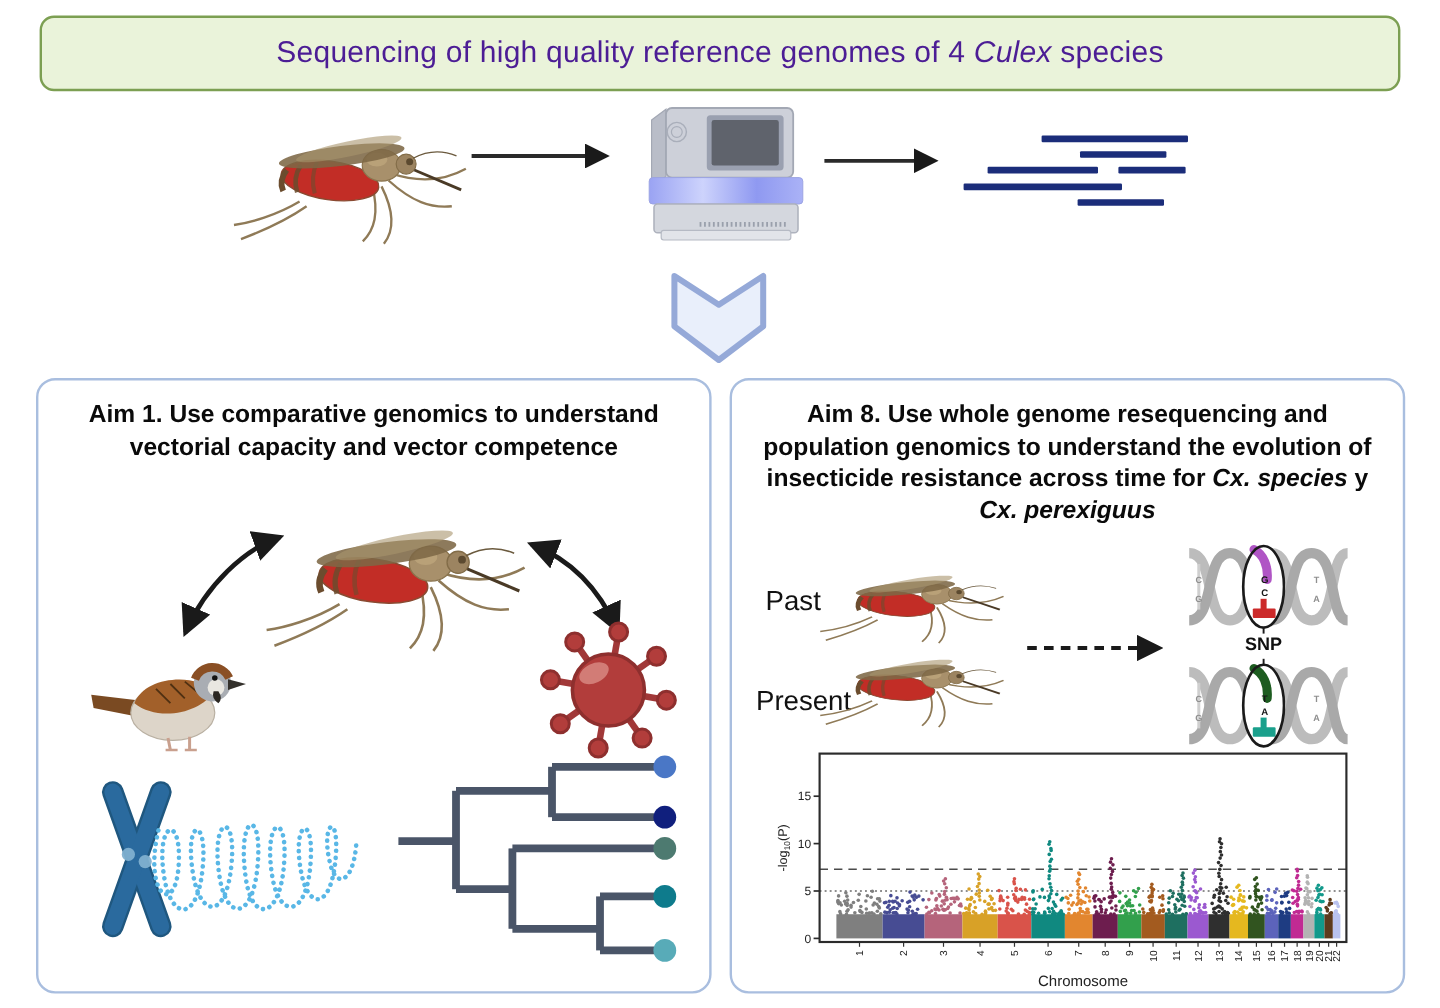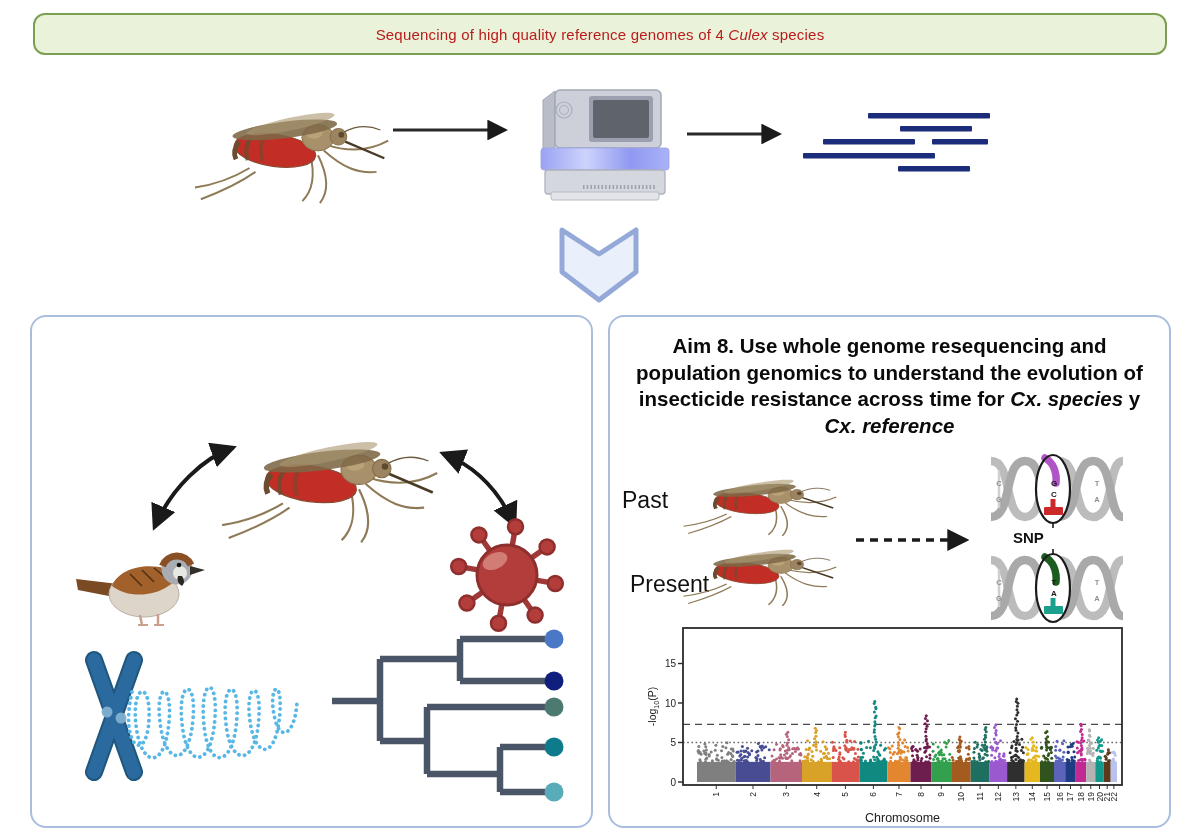--- a/index.html
+++ b/index.html
@@ -1,31 +1,31 @@
 <!DOCTYPE html>
 <html style="--banner-bg: #eaf3da; --banner-border: #7c9f52; --panel-border: #a9bedf; --chevron-fill: #e9effb; --chevron-border: #95a9d8; --reads: #1b2d7a;"><head>
 <meta charset="utf-8">
 <style>
   *{margin:0;padding:0;box-sizing:border-box}
   html,body{background:#fff}
   body{font-family:"Liberation Sans",sans-serif;color:#111}
   #canvas{position:relative;width:1200px;height:840px;background:#fff;overflow:hidden}
   .abs{position:absolute}
   svg{display:block;overflow:visible}
-  .banner{position:absolute;left:33px;top:13px;width:1134px;height:42px;
+  .banner{position:absolute;left:33px;top:13px;width:1134px;height:63px;
     background:var(--banner-bg,#eaf3da);border:2.5px solid var(--banner-border,#7c9f52);
     border-radius:12px;display:flex;align-items:center;justify-content:center;
-    font-size:15px;color:#b91c1c;letter-spacing:.2px}
+    font-size:25px;color:#4c1d95;letter-spacing:.2px}
   .panel{position:absolute;width:563px;height:513px;background:#fff;
     border:2.5px solid var(--panel-border,#a9bedf);border-radius:16px}
   .aim-title{position:absolute;top:16px;left:20px;right:20px;text-align:center;
     font-weight:bold;font-size:20.5px;line-height:1.3;color:#0a0a0a}
   .it{font-style:italic}
   .time-label{position:absolute;font-size:23px;color:#111}
-  .snp-label{position:absolute;font-size:15px;font-weight:600;color:#111}
+  .snp-label{position:absolute;text-align:center;font-size:15px;font-weight:600;color:#111}
   .helix-letter{font-size:7.5px;fill:#8f8f8f;text-anchor:middle;font-weight:bold}
   .helix-letter-dark{font-size:8px;fill:#161616;text-anchor:middle;font-weight:bold}
 </style>
 </head>
 <body>
 
 <svg style="position:absolute;width:0;height:0" aria-hidden="true">
   <defs>
     <marker id="ah" viewBox="0 0 10 10" refX="8" refY="5" markerWidth="6.5" markerHeight="6.5" orient="auto-start-reverse">
       <path d="M0,0 L10,5 L0,10 z" fill="#1a1a1a"></path>
@@ -97,20 +97,23 @@
     <rect class="read" x="134" y="35" width="56" height="5.5" rx="1" fill="#1b2d7a"></rect>
     <rect class="read" x="5" y="49" width="132" height="5.5" rx="1" fill="#1b2d7a"></rect>
     <rect class="read" x="100" y="62" width="72" height="5.5" rx="1" fill="#1b2d7a"></rect>
   </svg>
 
   <svg class="abs" style="left:556px;top:224px" width="86" height="80" viewBox="0 0 86 80">
     <polygon points="6,6 43,30 80,6 80,48 43,76 6,48" style="fill:var(--chevron-fill,#e9effb);stroke:var(--chevron-border,#95a9d8)" stroke-width="5" stroke-linejoin="round"></polygon>
   </svg>
 
   <div class="panel" style="left:30px;top:315px">
+    <div class="aim-title">
+      <span>Aim 1. Use comparative genomics to understand vectorial capacity and vector competence</span>
+    </div>
 
     <svg class="abs" style="left:188px;top:95px" width="228" height="136" viewBox="0 0 210 125">
         <use href="#mosquito"></use>
       </svg>
 
     <svg class="abs" style="left:110px;top:125px" width="105" height="105" viewBox="0 0 105 105">
       <path d="M90,6 C62,16 30,45 13,84" fill="none" stroke="#1a1a1a" stroke-width="4" stroke-linecap="round" marker-start="url(#ah)" marker-end="url(#ah)"></path>
     </svg>
     <svg class="abs" style="left:400px;top:128px" width="100" height="100" viewBox="0 0 100 100">
       <path d="M12,9 C45,22 68,48 82,79" fill="none" stroke="#1a1a1a" stroke-width="4" stroke-linecap="round" marker-start="url(#ah)" marker-end="url(#ah)"></path>
@@ -191,24 +194,24 @@
       <circle class="tree-tip" cx="224" cy="17" r="9.5" fill="#4a77c6"></circle>
       <circle class="tree-tip" cx="224" cy="59" r="9.5" fill="#101f7d"></circle>
       <circle class="tree-tip" cx="224" cy="85" r="9.5" fill="#4d7a70"></circle>
       <circle class="tree-tip" cx="224" cy="125" r="9.5" fill="#0e7b8c"></circle>
       <circle class="tree-tip" cx="224" cy="170" r="9.5" fill="#58abb8"></circle>
     </svg>
   </div>
 
   <div class="panel" style="left:608px;top:315px">
     <div class="aim-title" style="left:16px;right:16px">
-      <span>Aim 8. Use whole genome resequencing and population genomics to understand the evolution of insecticide resistance across time for </span><span class="it">Cx. species</span><span> y </span><span class="it">Cx. reference</span>
+      <span>Aim 8. Use whole genome resequencing and population genomics to understand the evolution of insecticide resistance across time for </span><span class="it">Cx. species</span><span> y </span><span class="it">Cx. perexiguus</span>
     </div>
 
-    <div class="time-label" style="left:12px;top:170px">Past</div>
+    <div class="time-label" style="left:28px;top:170px">Past</div>
     <svg class="abs" style="left:72px;top:146px" width="162" height="76" viewBox="0 0 210 125" preserveAspectRatio="none">
         <use href="#mosquito"></use>
       </svg>
 
     <div class="time-label" style="left:20px;top:254px">Present</div>
     <svg class="abs" style="left:72px;top:216px" width="162" height="76" viewBox="0 0 210 125" preserveAspectRatio="none">
         <use href="#mosquito"></use>
       </svg>
 
     <svg class="abs" style="left:243px;top:210px" width="130" height="26" viewBox="0 0 130 26">

